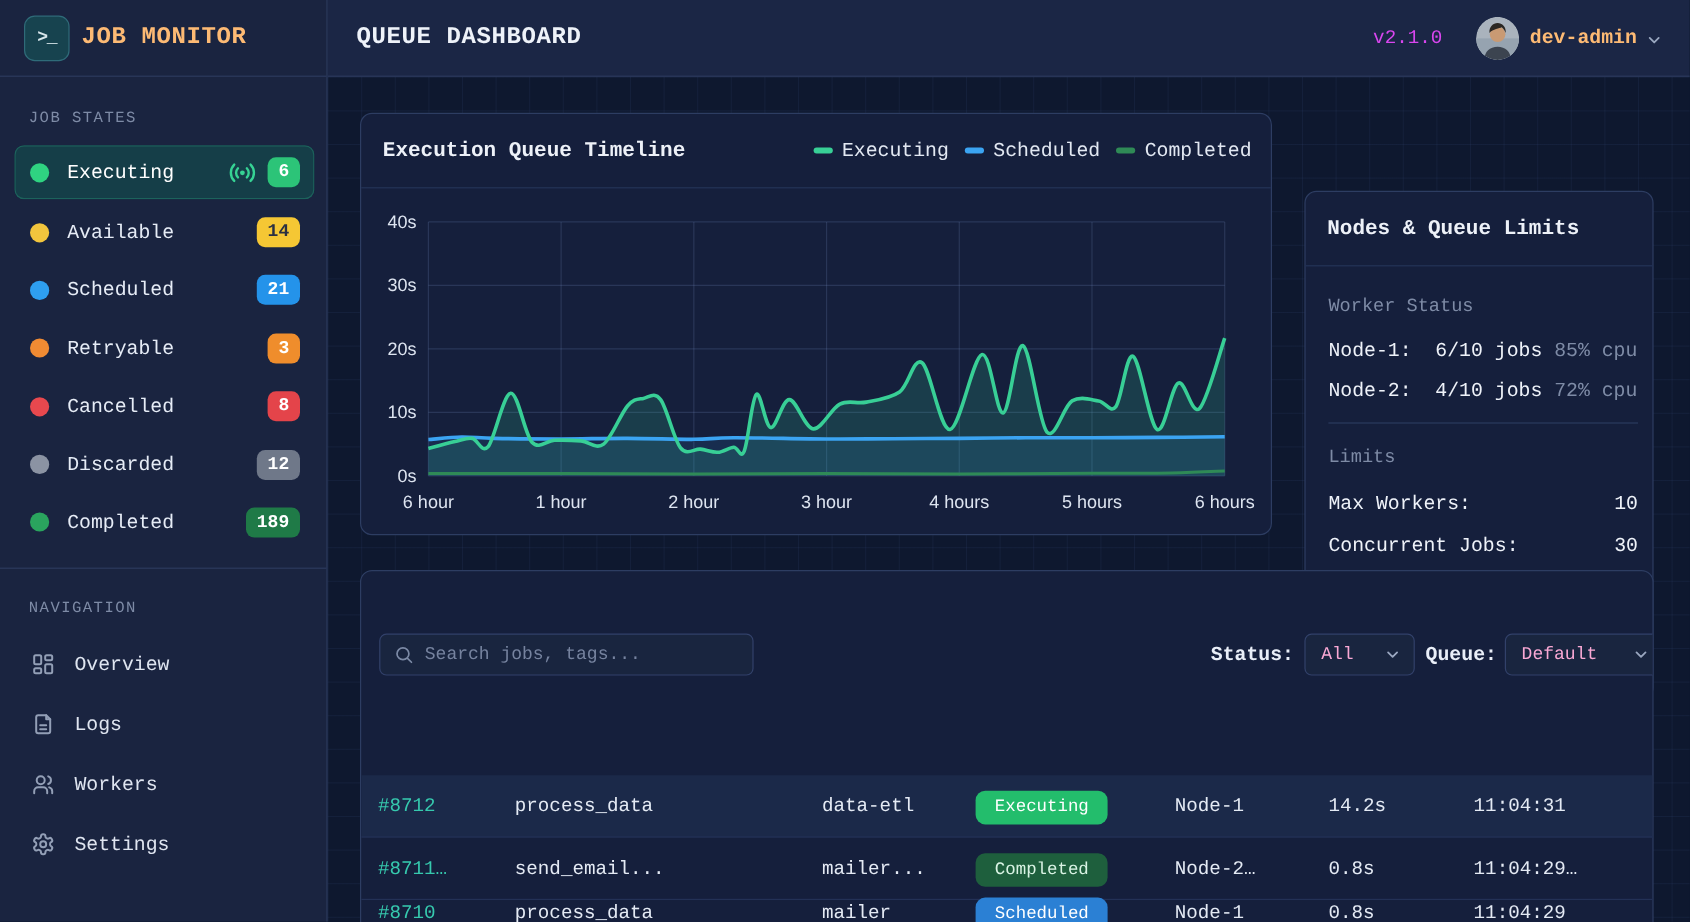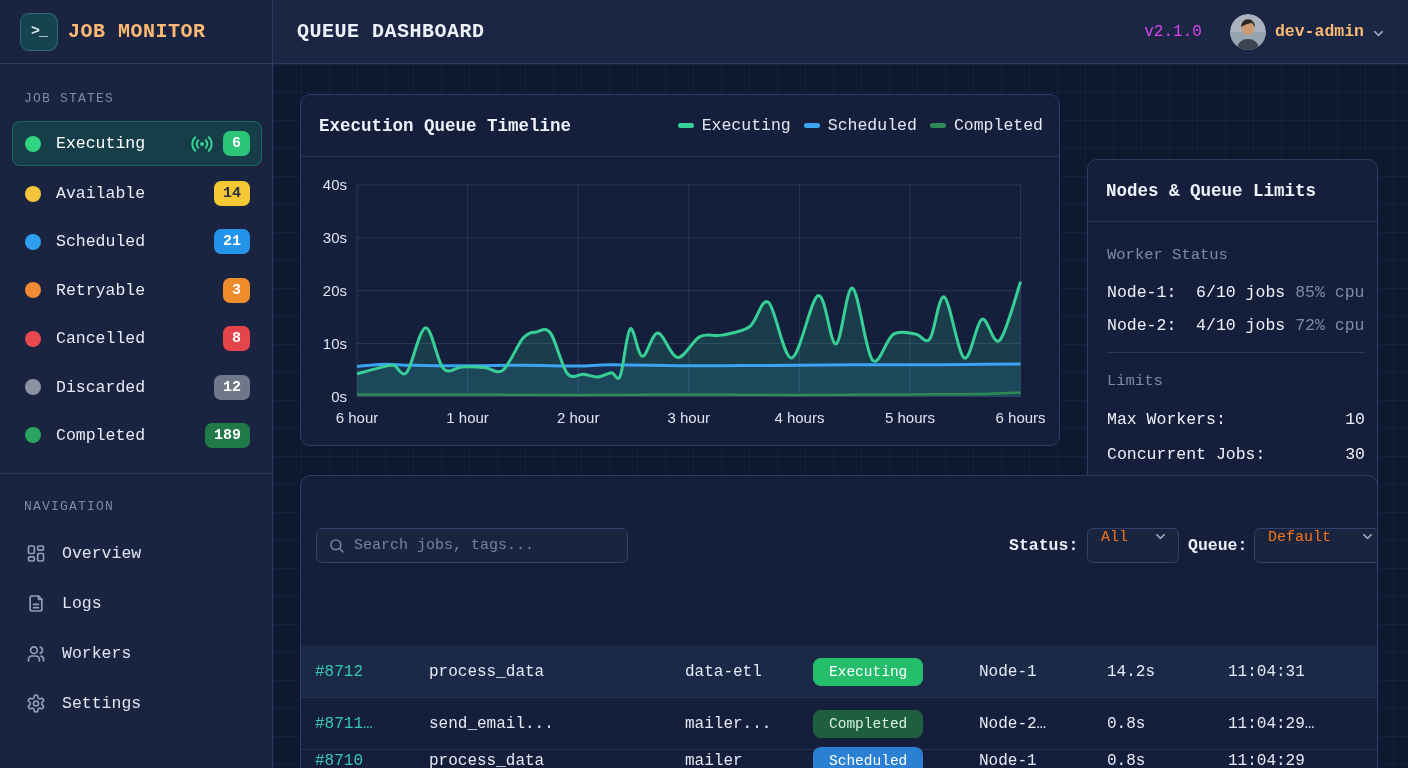--- a/index.html
+++ b/index.html
@@ -58,21 +58,21 @@
  .nc-kv .v { margin-left:auto; }
  .jobs-card { left:27px; top:411px; width:1078px; height:380px; border-radius:10px 10px 0 0; overflow:hidden; }
  .jl-title { color:#eef2f9; font-size:15px; font-weight:bold; letter-spacing:0.3px; margin:17px 0 0 18px; }
  .jl-controls { position:absolute; top:52px; left:15px; right:12px; height:35px; }
  .search { position:absolute; left:0; top:0; width:312px; height:35px; background:#19253f;
    border:1px solid #32416a; border-radius:6px; display:flex; align-items:center; padding-left:11px; gap:9px; }
  .search span { color:#76839f; font-size:15px; }
  .fl { position:absolute; top:0; height:35px; display:flex; align-items:center; }
  .flabel { color:#e9eef8; font-size:16.5px; font-weight:bold; }
  .select { background:#19253f; border:1px solid #32416a; border-radius:6px; height:35px;
-   display:flex; justify-content:space-between; color:#f97316; font-size:15px; padding:0 10px 0 13px; }
+   display:flex; align-items:center; justify-content:space-between; color:#f9a8d4; font-size:15px; padding:0 10px 0 13px; }
  .thead { position:absolute; top:102px; left:0; right:0; height:67px; background:#1e2b4e;
    border-top:1px solid #2a3a5f; display:flex; align-items:center; color:#9dabc4; font-size:15.5px; }
  .tbody { position:absolute; top:170px; left:0; right:0; }
  .trow { height:52px; display:flex; align-items:center;
    border-bottom:1px solid #233156; color:#e4eaf4; font-size:16px; }
  .trow.hl { background:#1b2949; }
  .trow.cut { align-items:flex-start; padding-top:2px; }
  .c1 { width:128px; padding-left:14px; }
  .c2 { width:256px; }
  .c3 { width:132px; }

